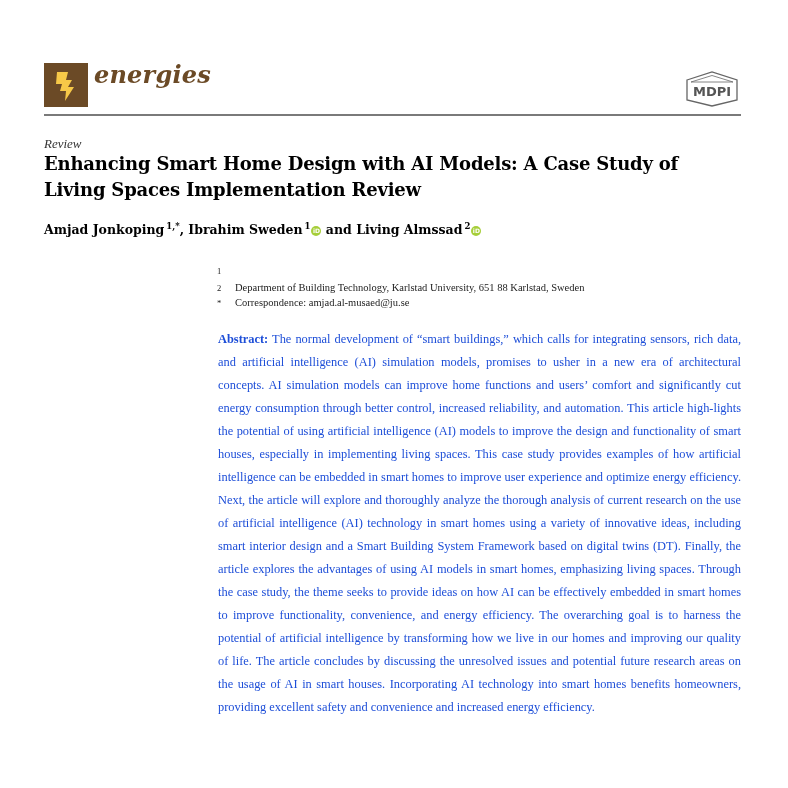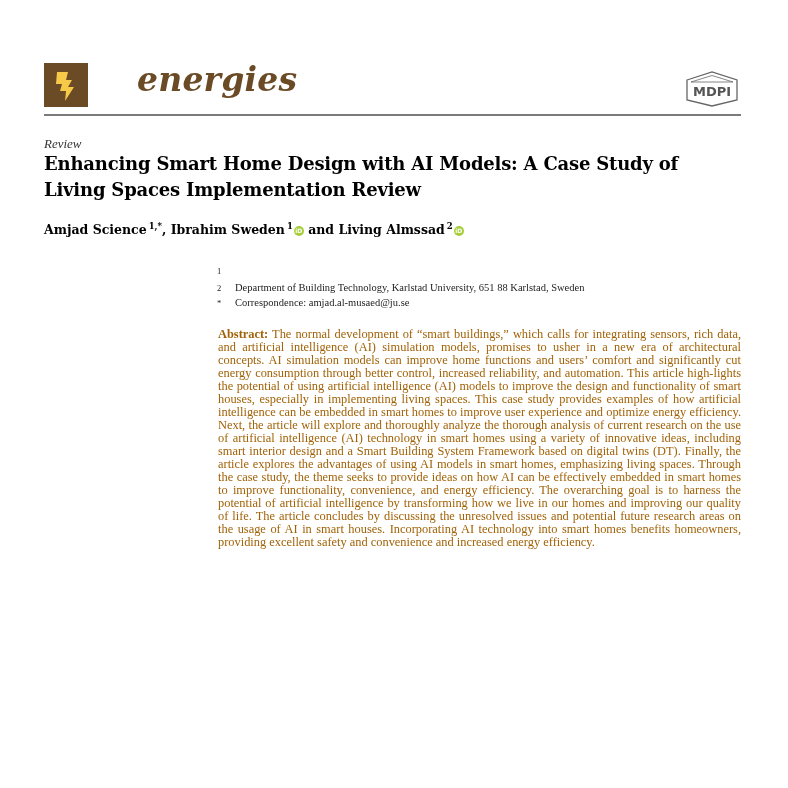--- a/index.html
+++ b/index.html
@@ -1,30 +1,30 @@
 <!DOCTYPE html>
 <html><head>
   <meta charset="utf-8">
   <style>
     html, body { margin: 0; padding: 0; background: #ffffff; }
     body { width: 788px; height: 788px; position: relative; overflow: hidden; font-family: "DejaVu Serif", serif; color: #111; }
     .logo-box { position: absolute; left: 44px; top: 63px; width: 44px; height: 44px; background: #6b4a26; }
     .logo-box svg { position: absolute; left: 0; top: 0; }
-    .journal-name { position: absolute; left: 94px; top: 60px; font-family: "DejaVu Serif", serif; font-style: italic; font-weight: bold; font-size: 33px; color: #6b4a26; letter-spacing: 0.2px; margin-left: 43px; }
+    .journal-name { position: absolute; left: 94px; top: 60px; font-family: "DejaVu Serif", serif; font-style: italic; font-weight: bold; font-size: 24px; color: #6b4a26; letter-spacing: 0.2px; }
     .mdpi { position: absolute; left: 683px; top: 70px; width: 58px; height: 38px; }
     .top-rule { position: absolute; left: 44px; top: 114px; width: 697px; height: 1.5px; background: #7a7a7a; }
     .article-type { position: absolute; left: 44px; top: 136px; font-family: "Liberation Serif", serif; font-style: italic; font-size: 13px; color: #333; text-align: right; }
     .title { position: absolute; left: 44px; top: 151px; width: 700px; font-family: "DejaVu Serif", serif; font-weight: bold; font-size: 18px; line-height: 26px; color: #000; letter-spacing: -0.2px; }
     .authors { position: absolute; left: 44px; top: 221px; font-family: "DejaVu Serif", serif; font-weight: bold; font-size: 12.5px; color: #000; white-space: nowrap; }
     .authors sup { font-size: 8.5px; vertical-align: 5px; margin-left: 2px; }
     .orcid { display: inline-block; width: 10px; height: 10px; border-radius: 50%; background: #a6ce39; color: #fff; font-family: "DejaVu Sans", sans-serif; font-size: 6px; line-height: 10px; text-align: center; vertical-align: 1px; margin-left: 1px; font-weight: bold; }
     .affils { position: absolute; left: 217px; top: 266px; font-family: "Liberation Serif", serif; font-size: 10.5px; color: #222; }
     .affil-row { display: flex; height: 15.5px; align-items: baseline; }
     .affil-mark { width: 18px; font-size: 8.5px; }
-    .abstract { position: absolute; left: 218px; top: 328px; width: 523px; font-family: "Liberation Serif", serif; font-size: 12.4px; line-height: 13px; color: #a16207; text-align: justify; }
+    .abstract { position: absolute; left: 218px; top: 328px; width: 523px; font-family: "Liberation Serif", serif; font-size: 12.4px; line-height: 23px; color: #1d4ed8; text-align: justify; }
     .abstract b { font-weight: bold; }
   </style>
 </head>
 <body>
 
 <div class="logo-box">
   <svg width="44" height="44" viewBox="0 0 44 44">
     <polygon points="13,9 24,9 22,17 28,17 24,24 30,24 21,38 22,28 16,28 18,21 12,21" fill="#f7c948"></polygon>
   </svg>
 </div>
@@ -35,21 +35,21 @@
   <polygon points="8,12 29,5.5 50,12" fill="none" stroke="#666" stroke-width="0.8"></polygon>
   <text x="29" y="26" text-anchor="middle" font-family="DejaVu Sans, sans-serif" font-weight="bold" font-size="13" fill="#555">MDPI</text>
 </svg>
 
 <div class="top-rule"></div>
 
 <div class="article-type">Review</div>
 <div class="title">Enhancing Smart Home Design with AI Models: A Case Study of Living Spaces Implementation Review</div>
 
 <div class="authors">
-  <span>Amjad Science</span><sup>1,*</sup><span>, </span><span>Ibrahim Sweden</span><sup>1</sup><span class="orcid">iD</span><span> and </span><span>Living Almssad</span><sup>2</sup><span class="orcid">iD</span>
+  <span>Amjad Jonkoping</span><sup>1,*</sup><span>, </span><span>Ibrahim Sweden</span><sup>1</sup><span class="orcid">iD</span><span> and </span><span>Living Almssad</span><sup>2</sup><span class="orcid">iD</span>
 </div>
 
 <div class="affils">
   <div class="affil-row">
     <span class="affil-mark">1</span>
   </div>
   <div class="affil-row">
     <span class="affil-mark">2</span>
     <span>Department of Building Technology, Karlstad University, 651 88 Karlstad, Sweden</span>
   </div>

